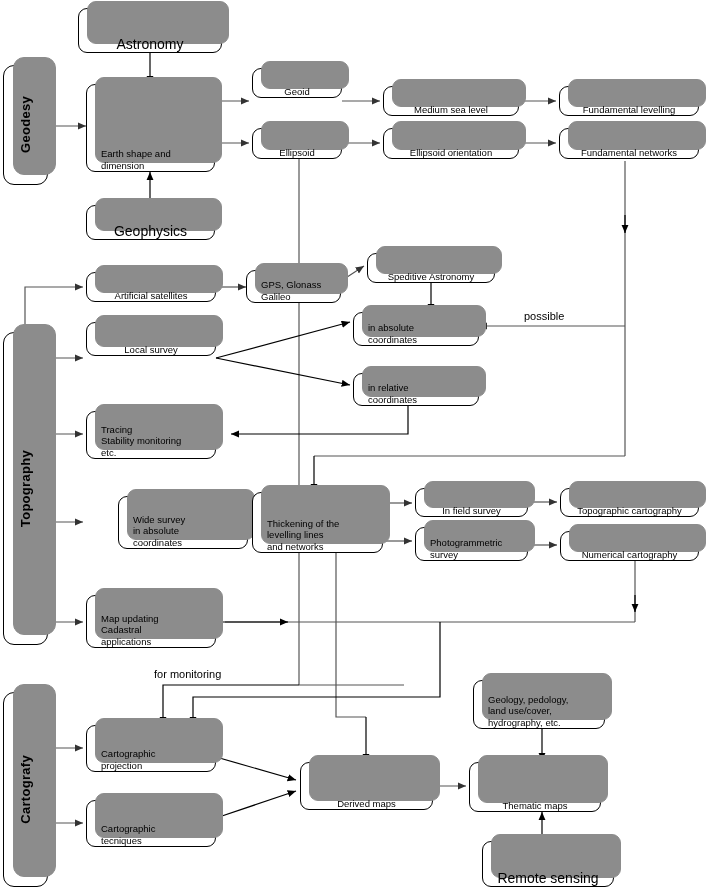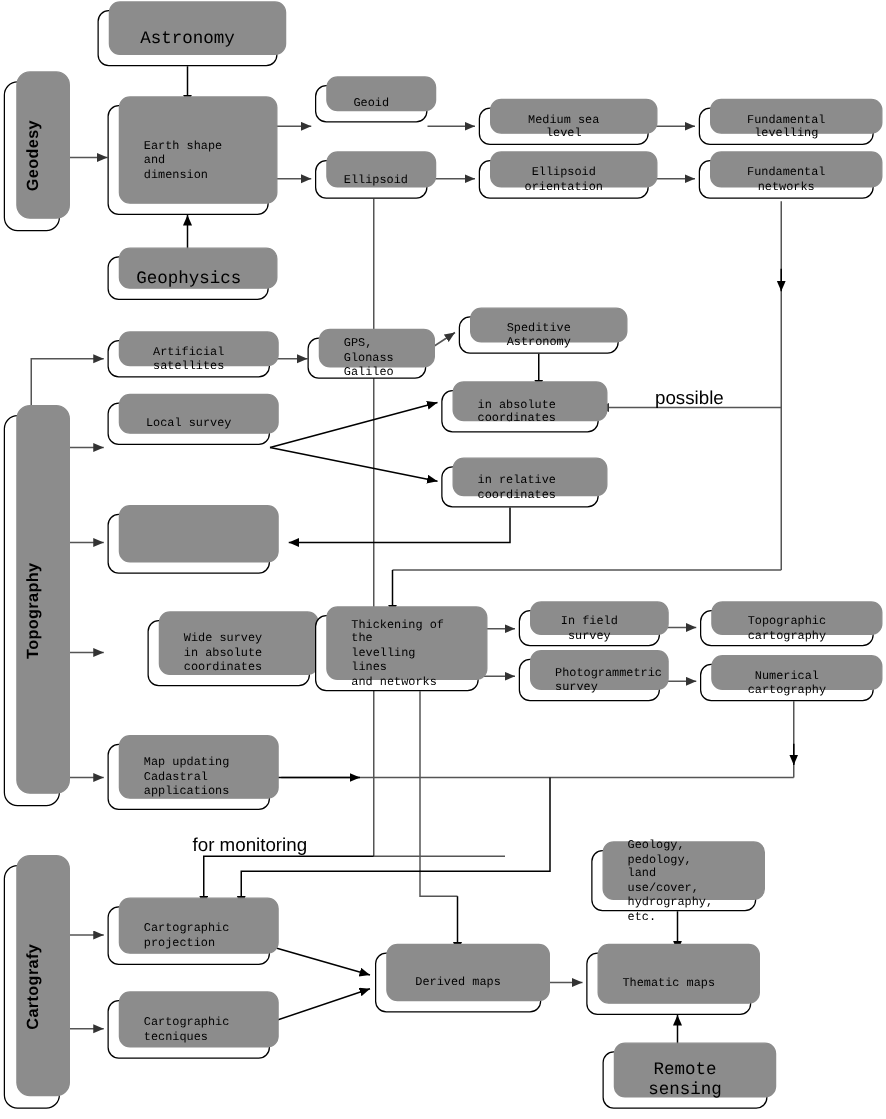--- a/index.html
+++ b/index.html
@@ -13,23 +13,22 @@
   }
   
   .node{
     position:absolute;
     box-sizing:border-box;
     background:#ffffff;
     border:1px solid #000000;
     border-radius:9px;
     z-index:5;
     display:flex;
-    align-items:center;
-    padding:0 22px;
-    font-family:Liberation Mono, monospace;
+    align-items:flex-end;
+    padding:0 8px;
   }
   .node .shadow{
     position:absolute;
     left:8px; top:-8px;
     width:100%; height:100%;
     background:#8c8c8c;
     border:1px solid #8c8c8c;
     border-radius:9px;
     z-index:-1;
     box-sizing:border-box;
@@ -78,21 +77,21 @@
     transform:rotate(180deg);
     letter-spacing:0.3px;
     color:#000;
   }
 
   
   .conn{position:absolute; left:0; top:0; width:709px; height:895px; z-index:2; pointer-events:none;}
 
   .edgelabel{
     position:absolute;
-    font-size:15px;
+    font-size:11px;
     color:#000;
     z-index:9;
     white-space:nowrap;
   }
 </style>
 </head>
 <body>
 
 <div id="canvas">
 
@@ -288,20 +287,23 @@
 coordinates</div>
   </div>
 
   <div class="node center" style="left:86px; top:322px; width:130px; height:34px;">
     <div class="shadow"></div>
     <div class="lbl">Local survey</div>
   </div>
 
   <div class="node left" style="left:86px; top:411px; width:130px; height:48px;">
     <div class="shadow"></div>
+    <div class="lbl">Tracing
+Stability monitoring
+etc.</div>
   </div>
 
   <div class="node left" style="left:86px; top:496px; width:130px; height:53px;margin-left:32px;">
     <div class="shadow"></div>
     <div class="lbl">Wide survey
 in absolute
 coordinates</div>
   </div>
 
   <div class="node left" style="left:252px; top:492px; width:131px; height:61px;">

